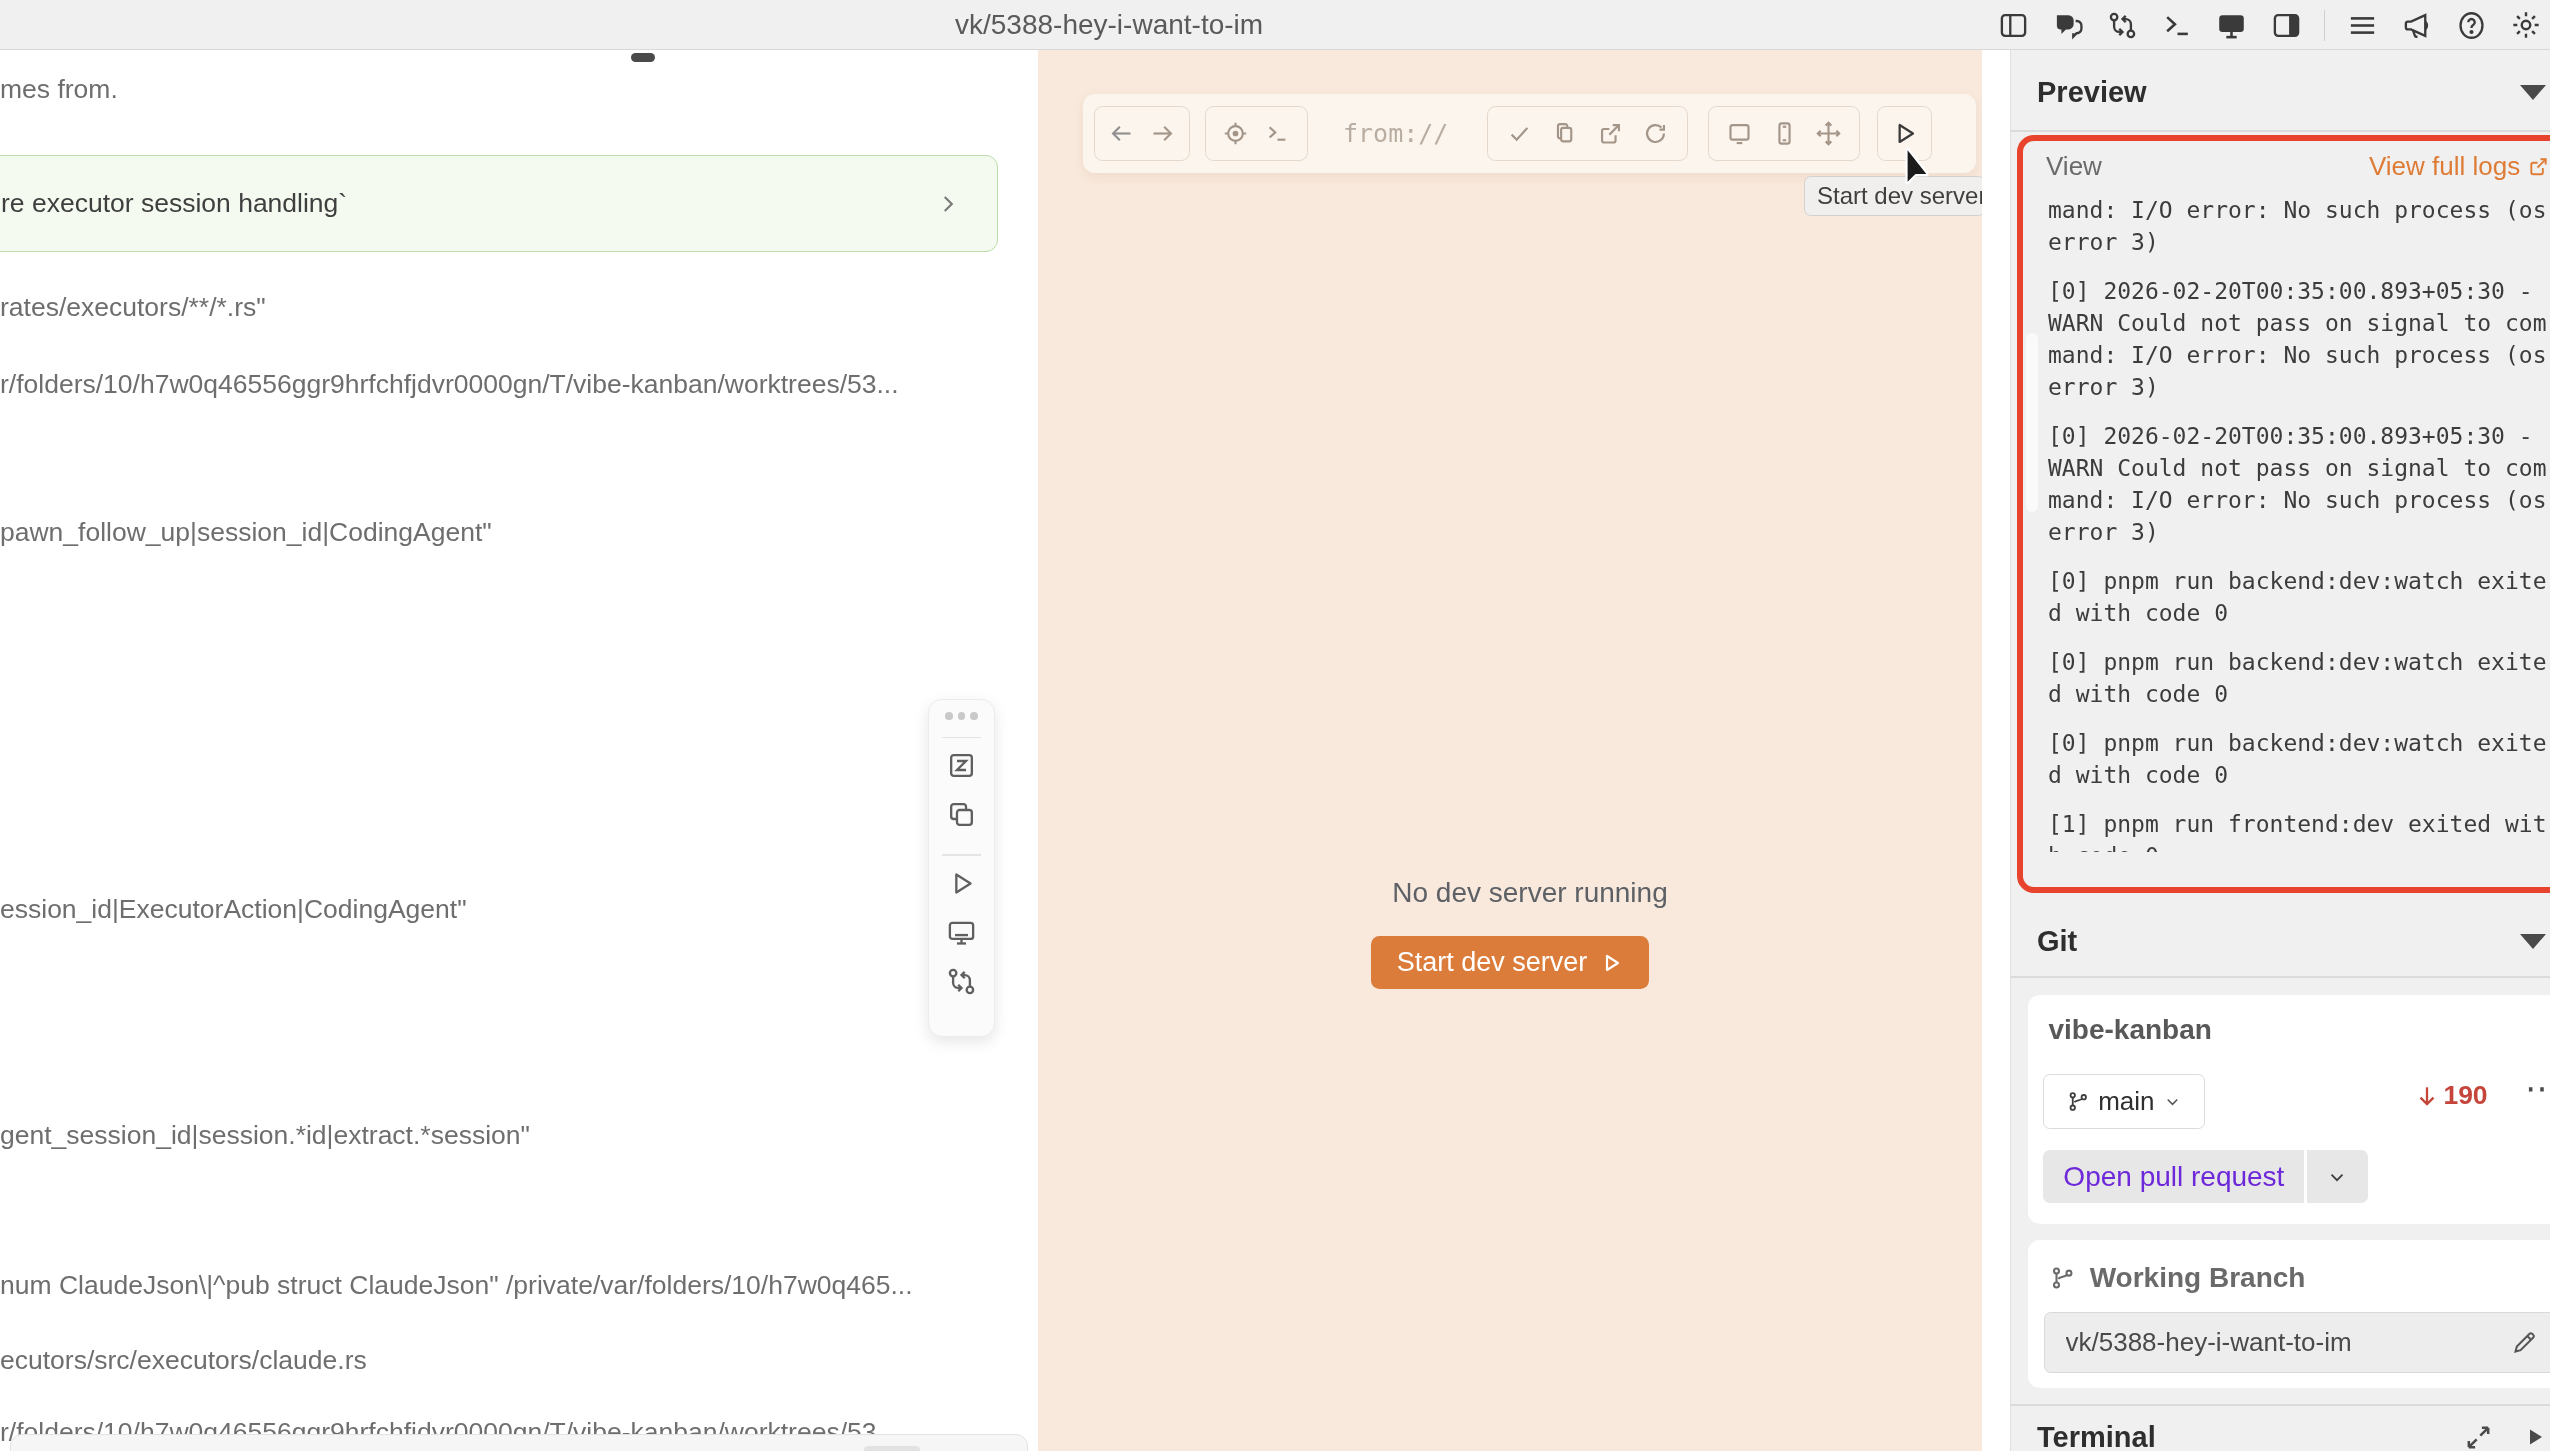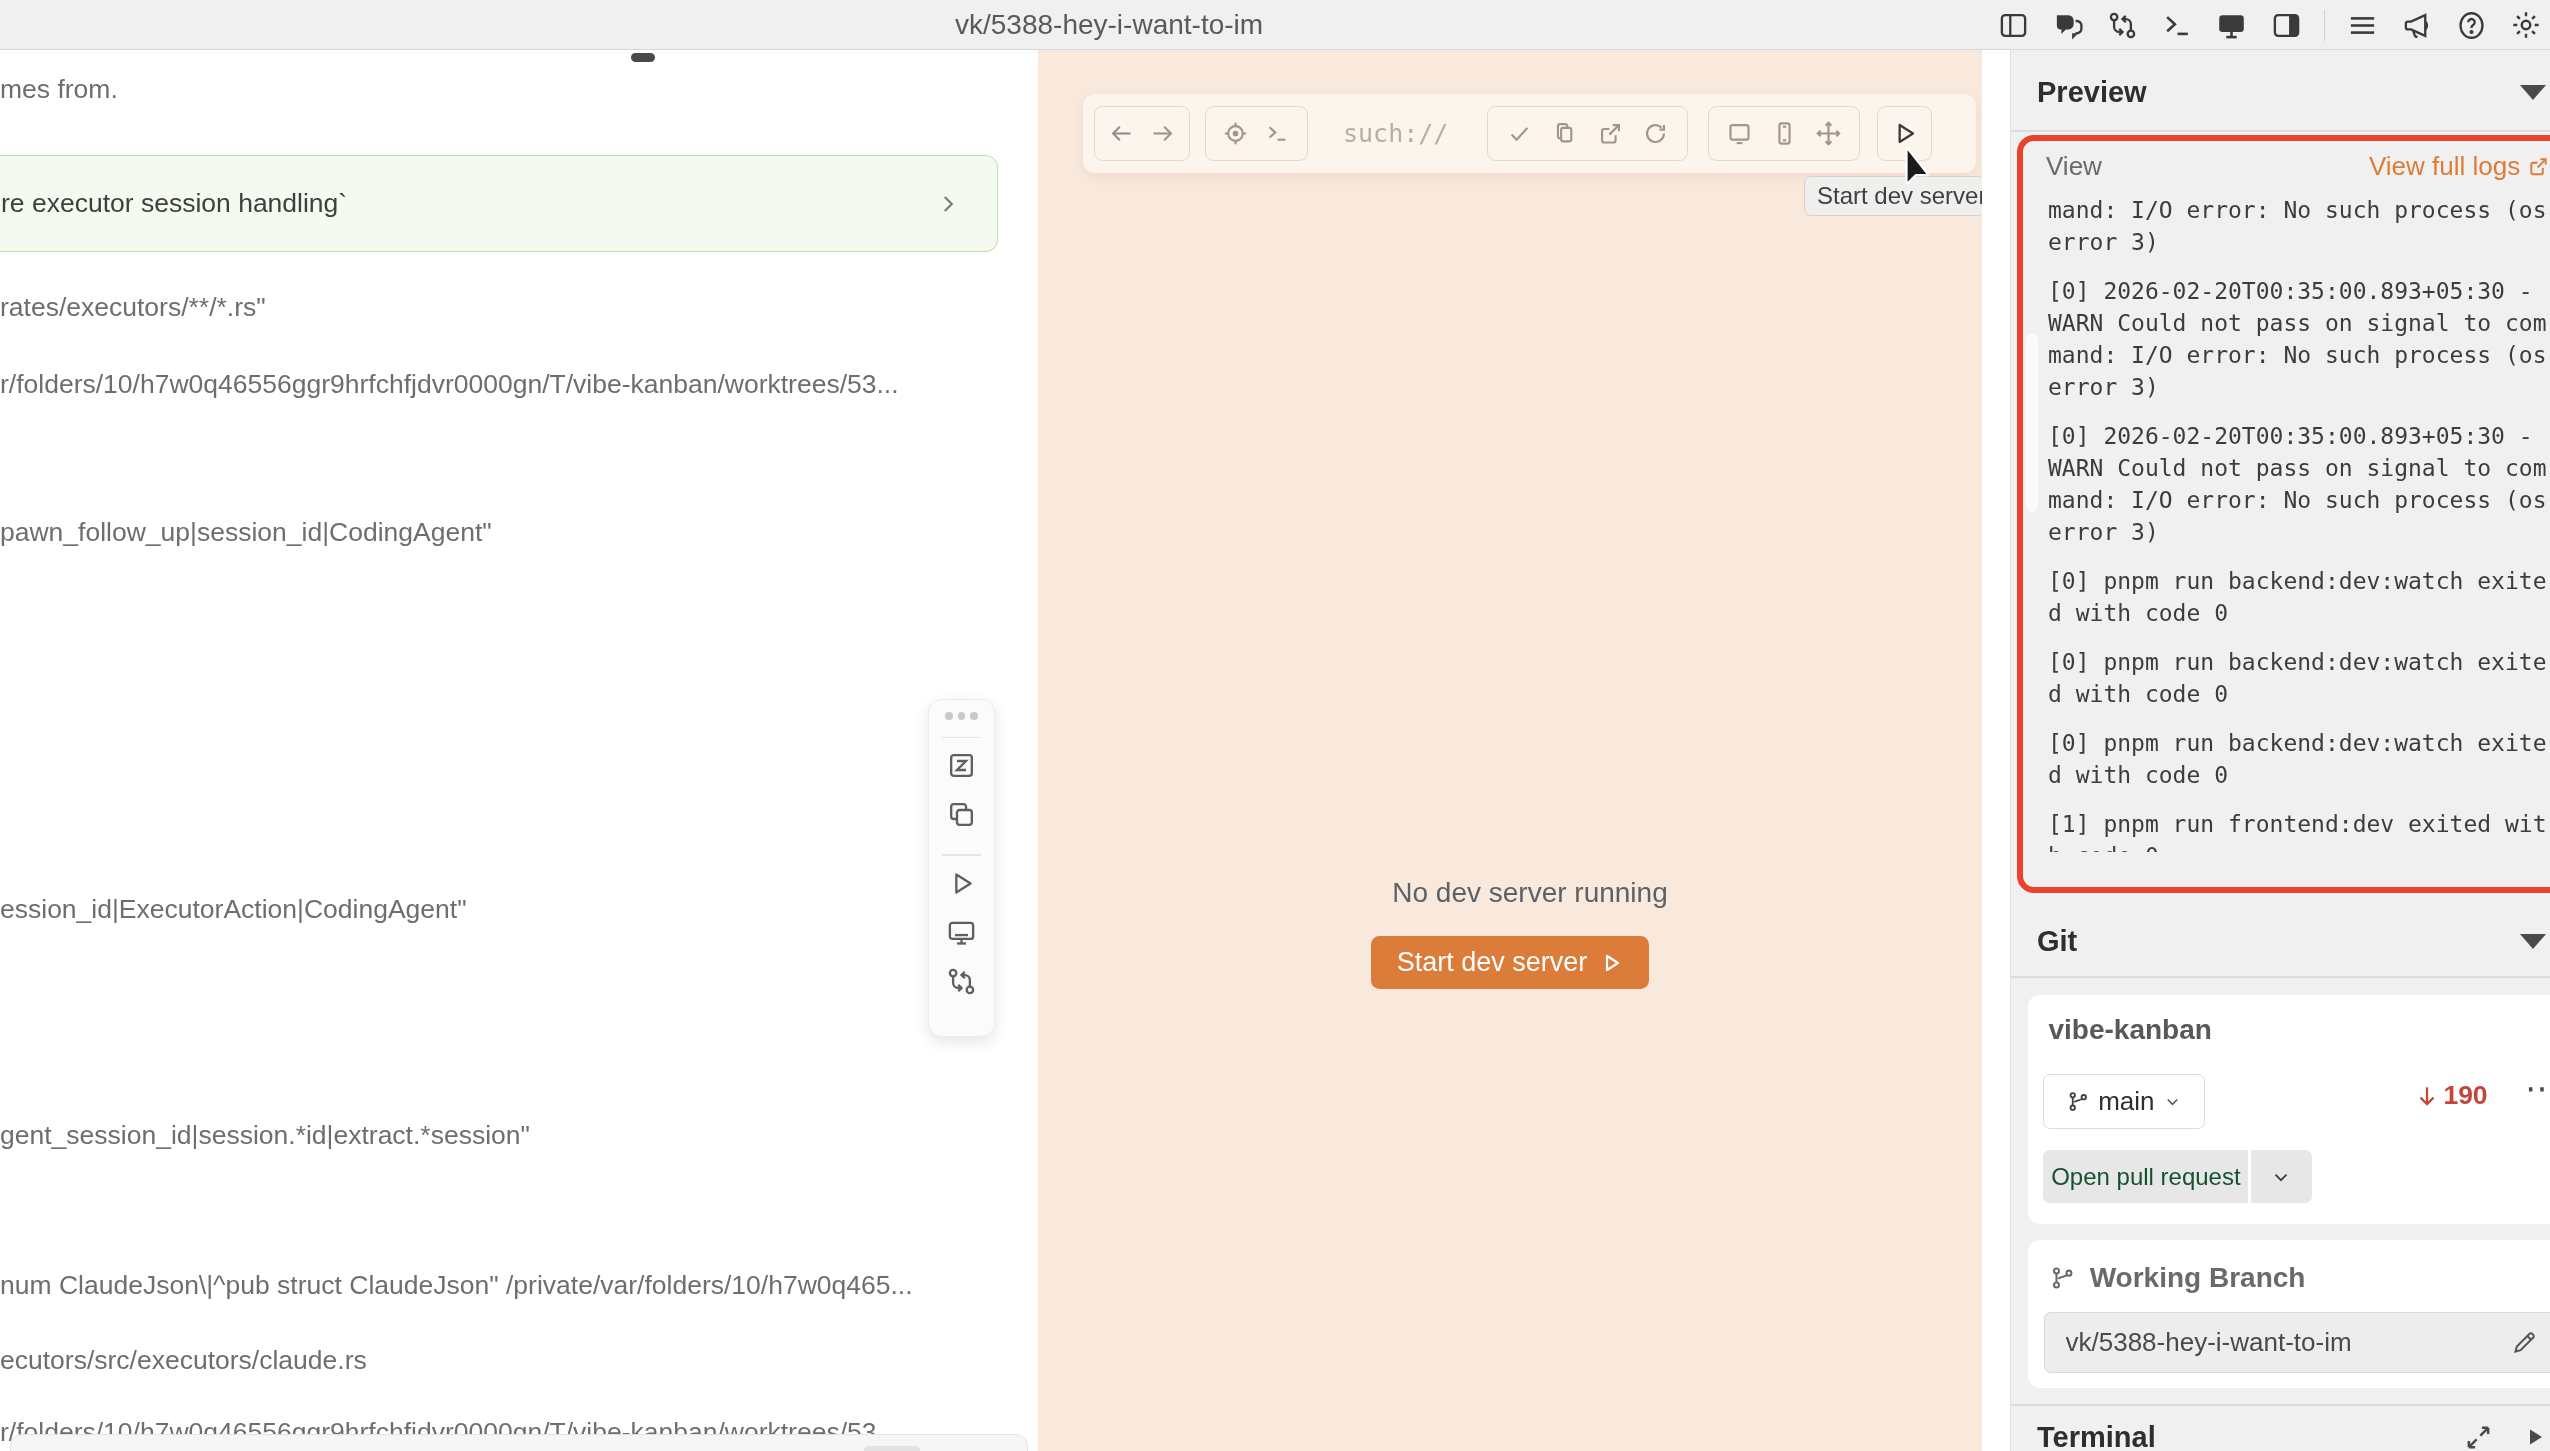--- a/index.html
+++ b/index.html
@@ -58,21 +58,21 @@
   .logs-thumb { position:absolute; left:2.6px; top:192px; width:12px; height:179px; border-radius:6px; background:#FAFAFA; }
   .logs-body { position:absolute; left:25px; top:53px; width:504px; height:658px; overflow:hidden; font-family:"DejaVu Sans Mono", monospace; font-size:23px; line-height:32px; color:#3C3C3C; word-break:break-all; }
   .logs-body p { margin-bottom:17px; }
 
   .card { position:absolute; left:17px; width:547px; background:#FFFFFF; border-radius:12px; }
   .repo-title { position:absolute; left:20.5px; top:19px; font-size:28px; font-weight:700; color:#585858; }
   .branch-btn { position:absolute; left:15.4px; top:79px; width:162px; height:55px; background:#FFF; border:1.7px solid #DCDCDC; border-radius:6.8px; display:flex; align-items:center; justify-content:center; gap:8.5px; font-size:26px; color:#2F2F2F; }
   .behind { position:absolute; left:386px; top:85px; display:flex; align-items:center; gap:3.4px; color:#C5453A; font-size:26.5px; font-weight:700; }
   .dots3 { position:absolute; left:497px; top:73px; font-size:34px; color:#4A4A4A; letter-spacing:1.7px; }
   .pr-row { position:absolute; left:15.4px; top:155px; display:flex; gap:2.6px; }
-  .pr-main { width:205px; height:53px; background:#E7E7E7; border-radius:6.8px 0 0 6.8px; display:flex; align-items:center; justify-content:center; font-size:24px; color:#14532d; border:none; }
+  .pr-main { width:261px; height:53px; background:#E7E7E7; border-radius:6.8px 0 0 6.8px; display:flex; align-items:center; justify-content:center; font-size:28px; color:#6d28d9; border:none; }
   .pr-chev { width:61px; height:53px; background:#E7E7E7; border-radius:0 6.8px 6.8px 0; display:flex; align-items:center; justify-content:center; color:#3F3F3F; border:none; }
   .wb-head { position:absolute; left:22px; top:22px; display:flex; align-items:center; gap:13.7px; color:#6A6A6A; font-size:28px; font-weight:700; }
   .wb-input { position:absolute; left:16px; top:72px; width:514px; height:61px; background:#EDEDED; border:1.7px solid #D9D9D9; border-radius:6.8px; display:flex; align-items:center; font-size:26px; color:#4A4A4A; padding:0 19px 0 20.5px; }
   .wb-input .val { flex:1; white-space:nowrap; overflow:hidden; }
   .term-icons { display:flex; align-items:center; gap:29px; color:#4A4A4A; }
 </style>
 </head>
 <body>
 
 <div id="app">
@@ -249,21 +249,21 @@
               <path d="M12 2.5v3M12 18.5v3M2.5 12h3M18.5 12h3"></path>
             </svg>
         </span>
         <span>
           <svg width="27" height="27" viewBox="0 0 24 24" fill="none" stroke="currentColor" stroke-width="1.9">
               <path d="M5 6.5 10 11l-5 4.5"></path>
               <line x1="12" y1="17.5" x2="19" y2="17.5"></line>
             </svg>
         </span>
       </div>
-      <div class="url">such://</div>
+      <div class="url">from://</div>
       <div class="grp" style="left:404px;width:201px">
         <span>
           <svg width="27" height="27" viewBox="0 0 24 24" fill="none" stroke="currentColor" stroke-width="1.9">
               <path d="M5 13l4.5 4.5L19 7"></path>
             </svg>
         </span>
         <span>
           <svg width="27" height="27" viewBox="0 0 24 24" fill="none" stroke="currentColor" stroke-width="1.9">
               <rect x="9" y="7" width="9" height="12" rx="1.8"></rect>
               <path d="M14.5 7V5.5a1.8 1.8 0 0 0-1.8-1.8H8A1.8 1.8 0 0 0 6.2 5.5v9A1.8 1.8 0 0 0 8 16.3h1"></path>

